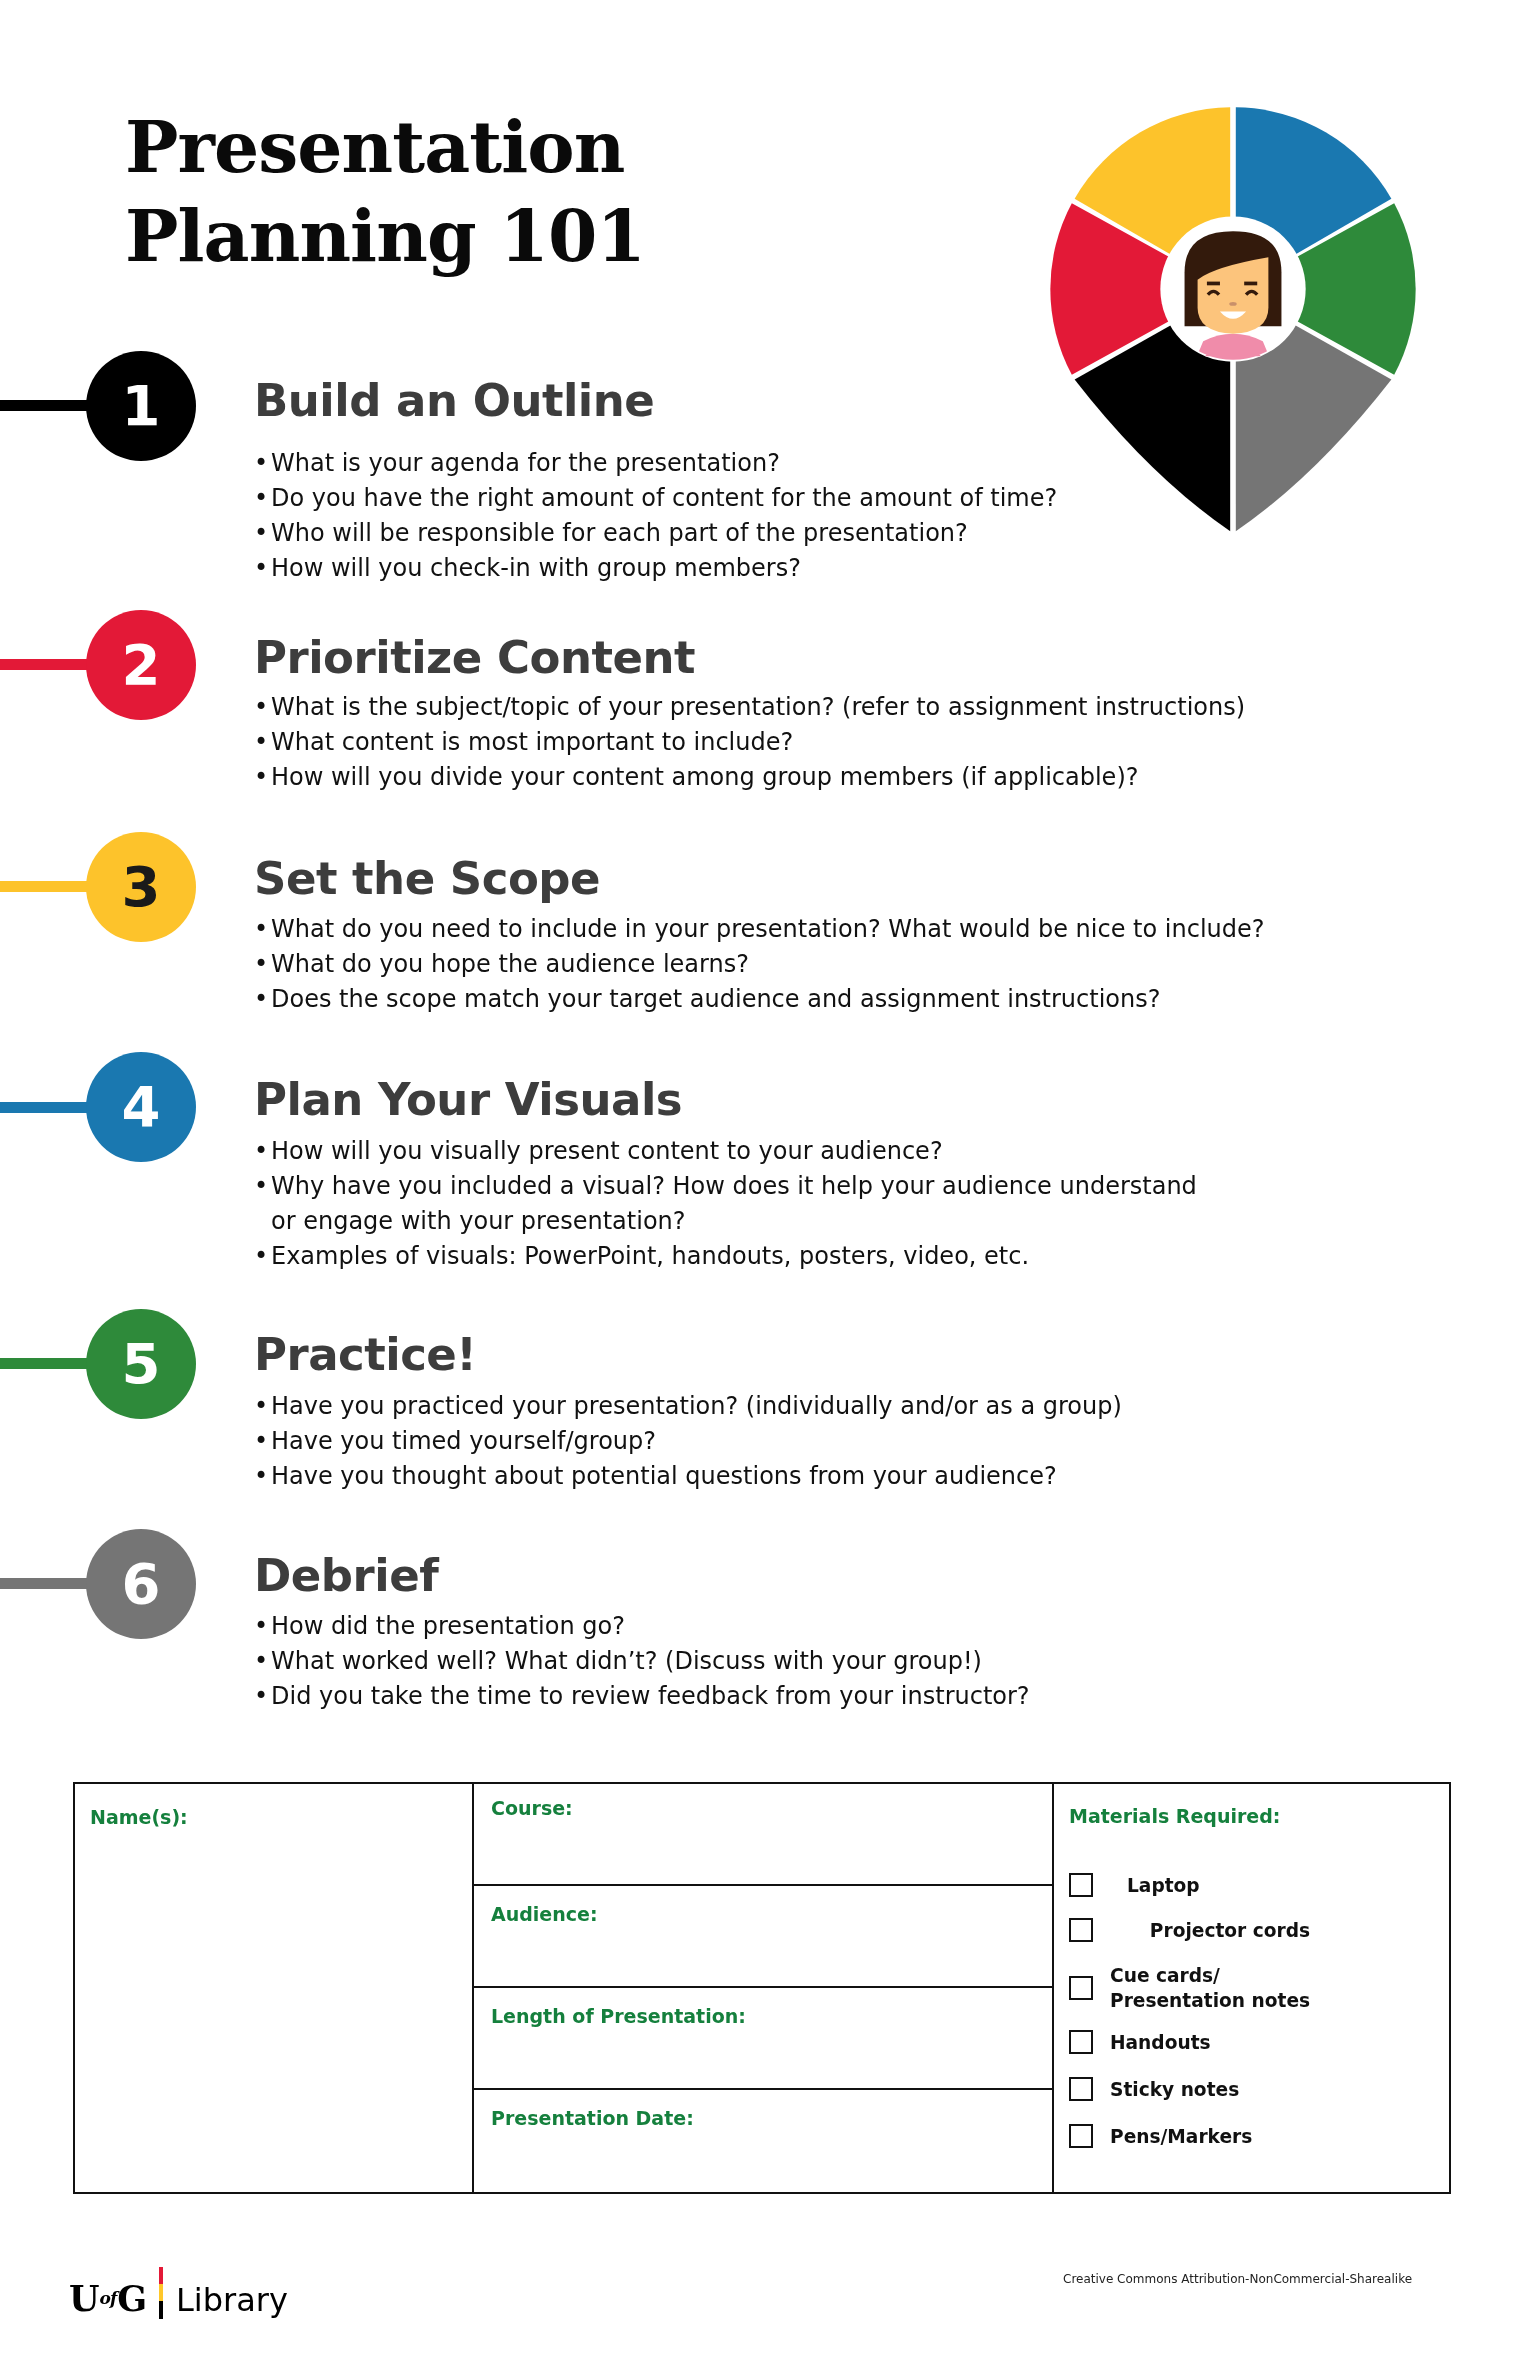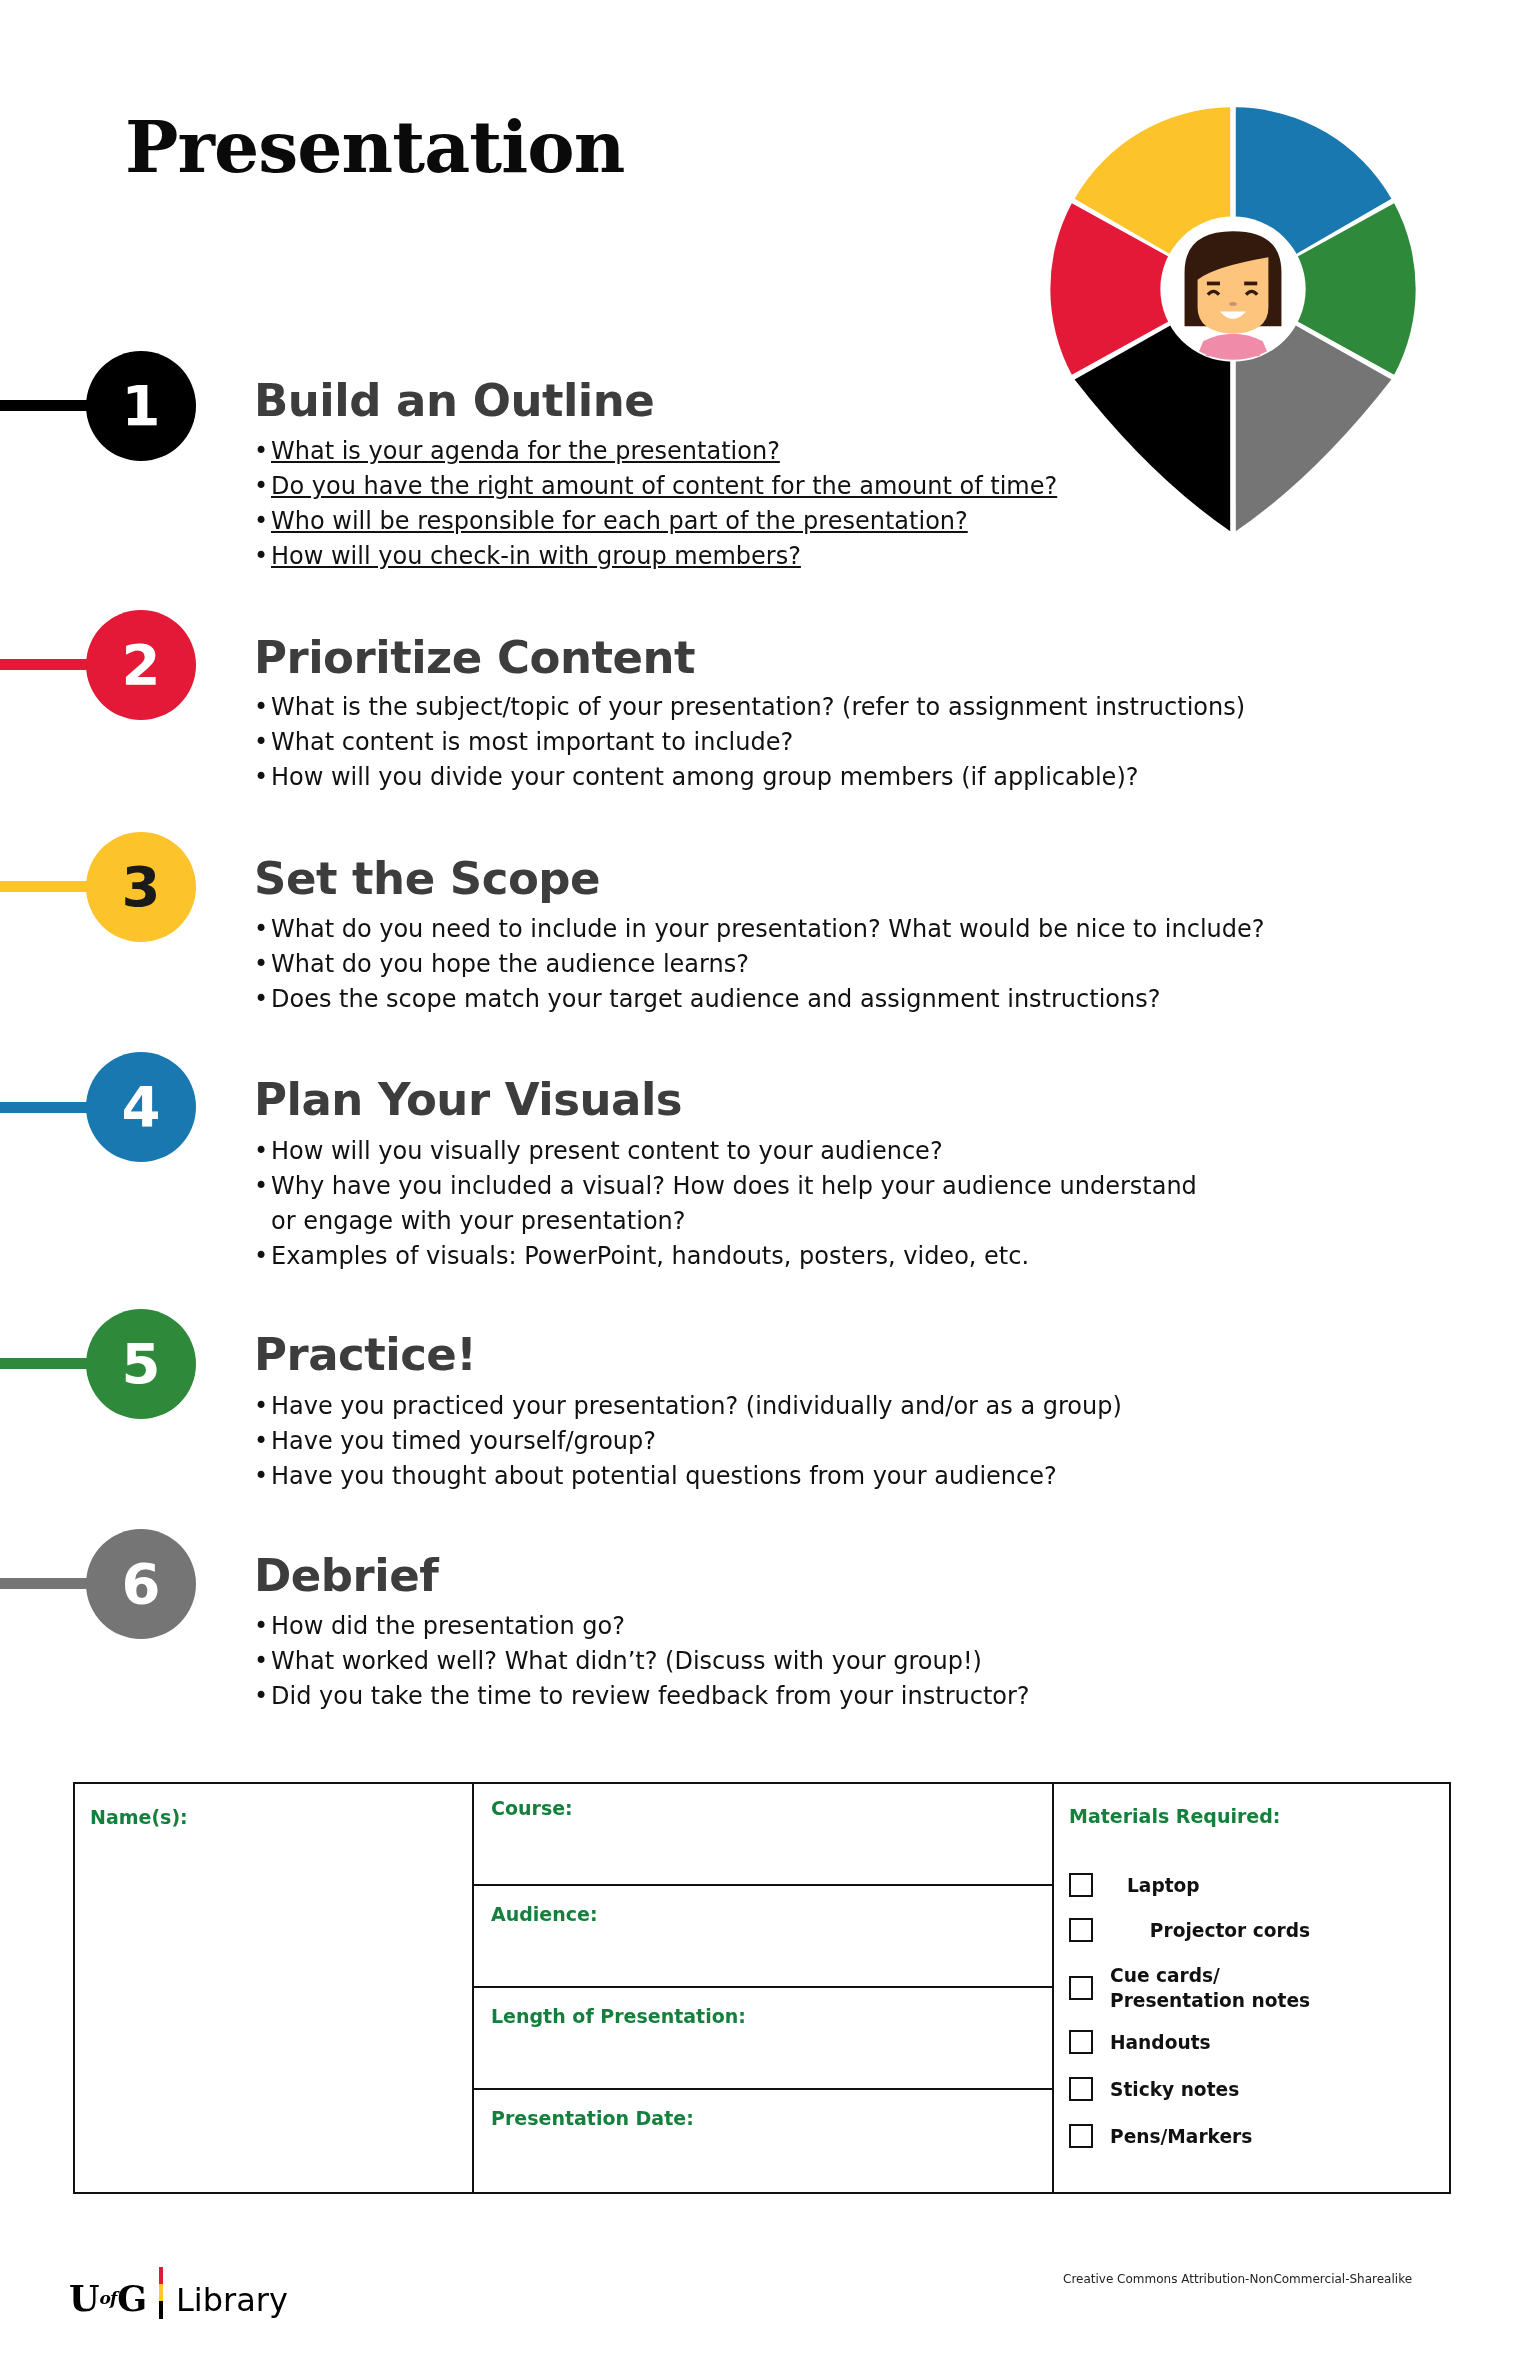--- a/index.html
+++ b/index.html
@@ -32,20 +32,21 @@
   .ufg .of { font-size:17px; font-style:italic; vertical-align:7.5px; margin:0 0.9px; }
   .logo-bar { width:3.7px; height:52px; margin:0 13px 0 13px; background:linear-gradient(#e31937 0 33%, #ffc72a 33% 66%, #000 66% 100%); }
   .library { font-size:32px; color:#000; font-family:"DejaVu Sans", sans-serif; }
   .license { position:absolute; left:1063px; top:2272px; font-size:12px; color:#222; white-space:nowrap; }
 </style>
 </head>
 <body>
 
 <div class="title">
   <span>Presentation</span>
+  <span>Planning 101</span>
 </div>
 
 <svg class="pin" viewBox="0 0 410 470">
   <g transform="translate(205,205)">
 
     <path d="M-3,-195 A195,195 0 0,0 -170,-97 L-3,0 Z" fill="#fdc32b"></path>
 
     <path d="M3,-195 A195,195 0 0,1 170,-97 L3,0 Z" fill="#1a78b0"></path>
 
     <path d="M-173,-92 A195,195 0 0,0 -173,92 L-6,0 Z" fill="#e31937"></path>
@@ -75,21 +76,21 @@
       <ellipse cx="0" cy="16" rx="4" ry="2" fill="#c9906a"></ellipse>
       <path d="M-14,24 Q0,40 14,24 Z" fill="#ffffff"></path>
     </g>
   </g>
 </svg>
 
 <div class="step" style="top:0;">
   <div class="line" style="top:400px;background:#000000;"></div>
   <div class="num" style="top:351px;background:#000000;">1</div>
   <h2 style="top:373px;">Build an Outline</h2>
-  <ul style="top:434px;text-decoration:underline;">
+  <ul style="top:446px;">
     <li><span class="bullet">•</span><span>What is your agenda for the presentation?</span></li>
     <li><span class="bullet">•</span><span>Do you have the right amount of content for the amount of time?</span></li>
     <li><span class="bullet">•</span><span>Who will be responsible for each part of the presentation?</span></li>
     <li><span class="bullet">•</span><span>How will you check-in with group members?</span></li>
   </ul>
 </div>
 
 <div class="step" style="top:0;">
   <div class="line" style="top:659px;background:#e31937;"></div>
   <div class="num" style="top:610px;background:#e31937;">2</div>

